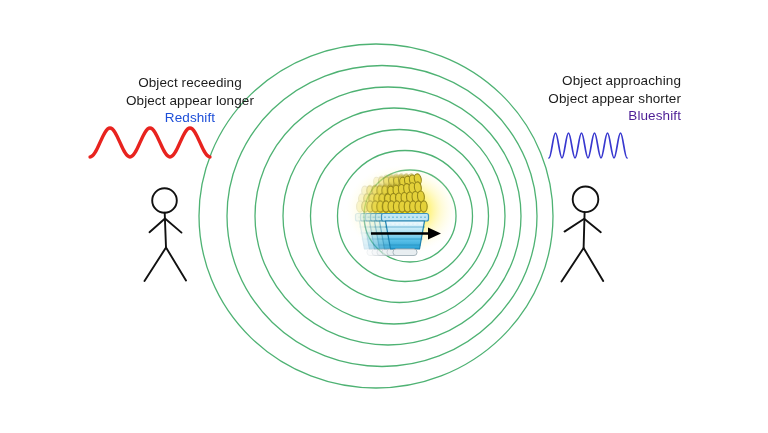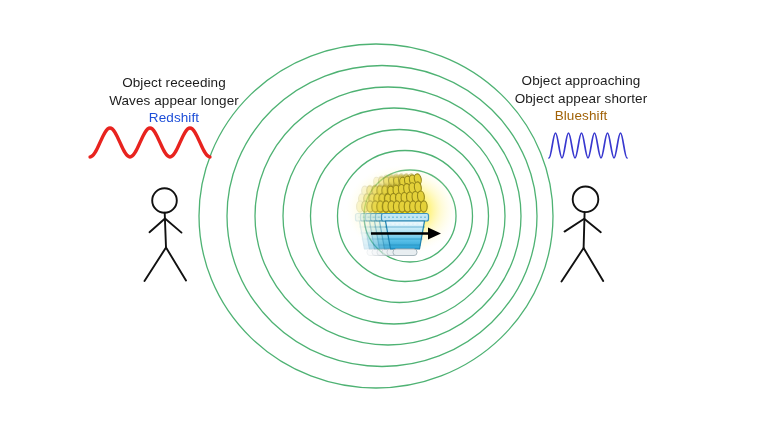--- a/index.html
+++ b/index.html
@@ -13,21 +13,21 @@
   .diagram-svg{position:absolute;left:0;top:0;width:768px;height:433px;}
   .annotation{
     position:absolute;
     width:200px;
     text-align:center;
     font-size:13.5px;
     line-height:17.5px;
     letter-spacing:0.1px;
   }
   .annotation div{white-space:nowrap;}
-  .annotation-left{left:74px;top:74px;}
+  .annotation-left{left:90px;top:74px;}
   .annotation-right{left:481px;top:72px;}
 </style>
 </head>
 <body>
 
 <div class="canvas">
 
   <svg class="diagram-svg" viewBox="0 0 768 433" xmlns="http://www.w3.org/2000/svg">
 
     <defs>
@@ -154,23 +154,23 @@
     <g fill="none" stroke-width="1.9" stroke-linecap="round" stroke-linejoin="round" stroke="#111111">
       <circle cx="585.5" cy="199.3" r="12.8"></circle>
       <path d="M584.6 212.1 L583.6 248"></path>
       <path d="M564.5 231.6 L584.2 218.8 L600.8 232.2"></path>
       <path d="M561.5 281.5 L583.6 248 L603.2 281"></path>
     </g>
   </svg>
 
   <div class="annotation annotation-left" style="color: rgb(28, 28, 28);">
     <div>Object receeding</div>
-    <div>Waves appear longer</div>
+    <div>Object appear longer</div>
     <div style="color: #1d4ed8;">Redshift</div>
   </div>
 
-  <div class="annotation annotation-right" style="color: rgb(28, 28, 28);">
+  <div class="annotation annotation-right" style="color: rgb(28, 28, 28); text-align: right;">
     <div>Object approaching</div>
     <div>Object appear shorter</div>
-    <div style="color: #a16207;">Blueshift</div>
+    <div style="color: #4c1d95;">Blueshift</div>
   </div>
 
 </div>
 
 </body></html>

